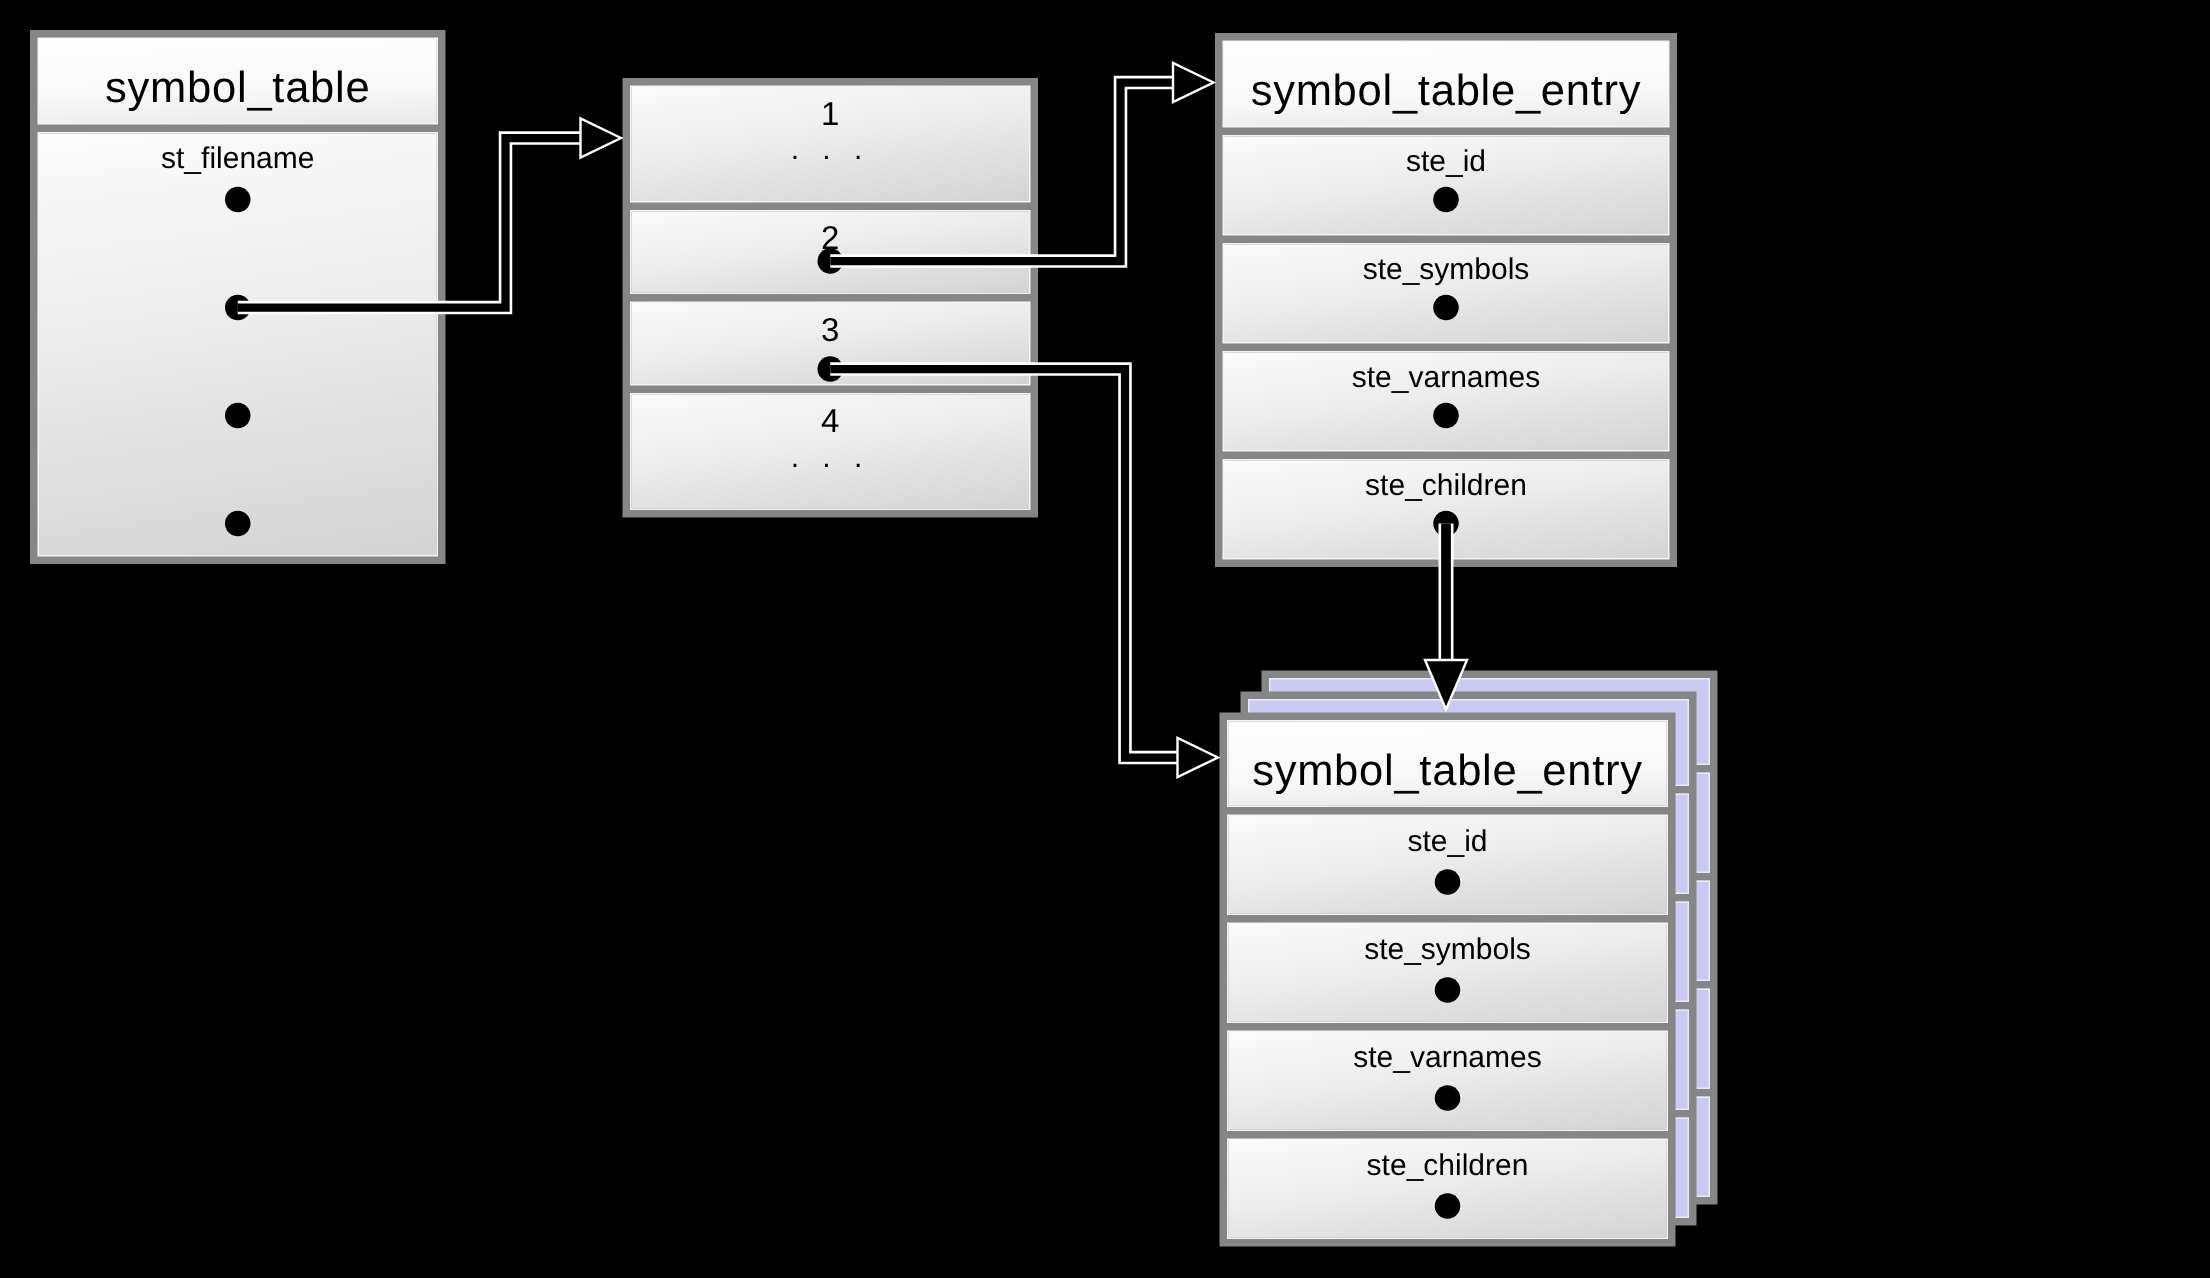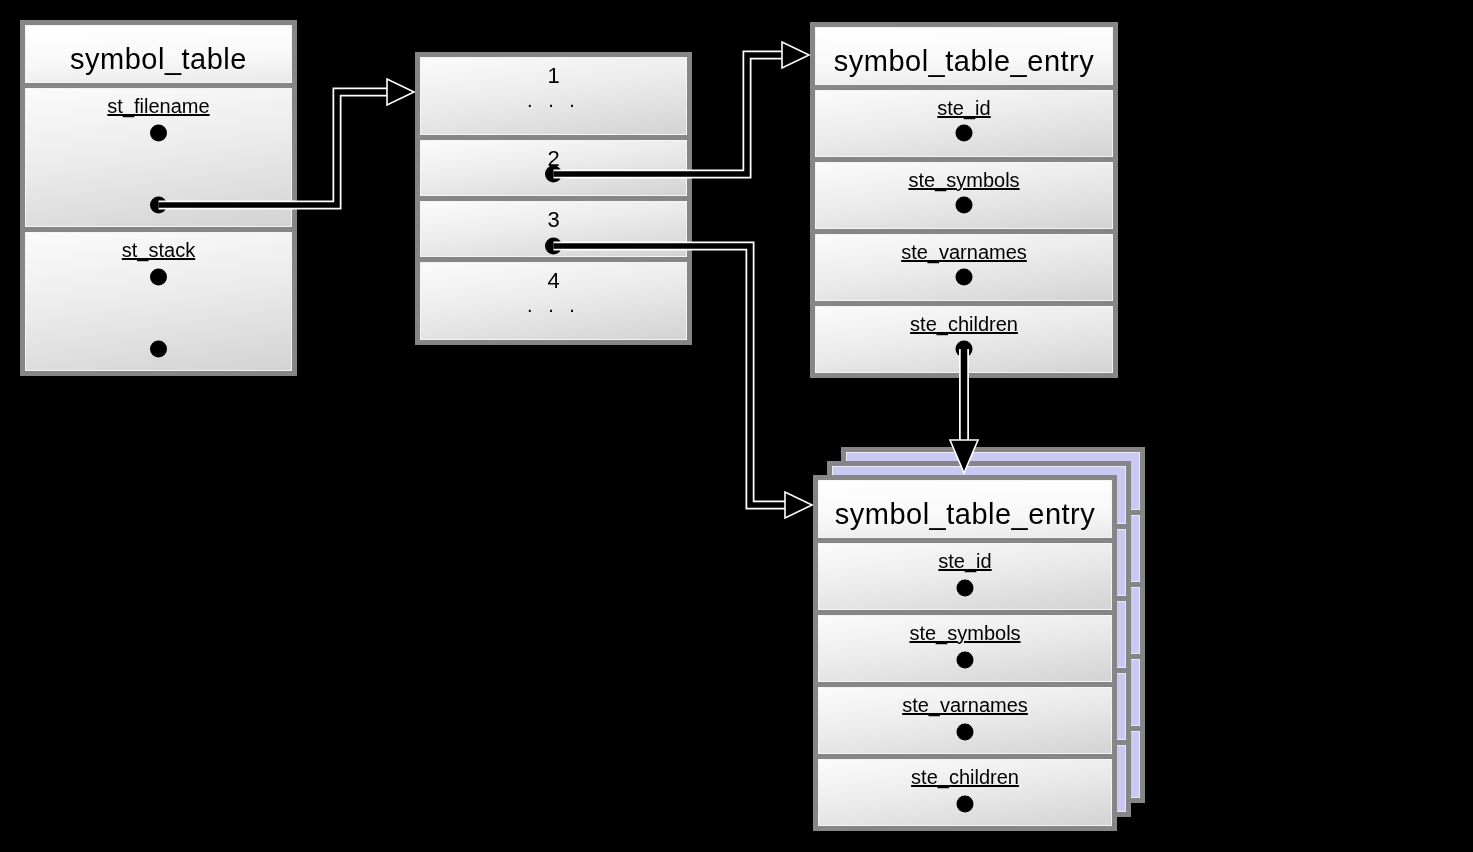--- a/index.html
+++ b/index.html
@@ -32,21 +32,21 @@
     overflow:hidden;
   }
   .cell.header {
     flex:0 0 58px;
     justify-content:center;
     padding-top:11px;
     background:linear-gradient(178deg, #ffffff 0%, #f8f8f8 60%, #e9e9e9 100%);
     text-align:right;
   }
   .title { font-size:29px; letter-spacing:0.5px; white-space:nowrap; }
-  .field-label { font-size:20px; white-space:nowrap;text-decoration:underline; }
+  .field-label { font-size:20px; white-space:nowrap; }
   .num-label { font-size:22px; line-height:24px; }
   .ellipsis { font-size:20px; letter-spacing:5px; line-height:20px; margin-top:2px; }
   
   .record.ghost .cell {
     background:#c9c9f1;
     border-color:#e9e9fb;
   }
   #arrow-layer {
     position:absolute; left:0; top:0;
     pointer-events:none;
@@ -54,23 +54,20 @@
 </style>
 </head>
 <body>
 
 <div class="record" id="symbol-table" style="left:20px; top:20px; width:277px; height:356px;">
   <div class="cell header">
     <span class="title">symbol_table</span>
   </div>
   <div class="cell">
     <span class="field-label">st_filename</span>
-  </div>
-  <div class="cell">
-    <span class="field-label">st_stack</span>
   </div>
 </div>
 
 <div class="record" id="blocks-array" style="left:415px; top:52px; width:277px; height:293px;">
   <div class="cell">
     <span class="num-label">1</span>
     <span class="ellipsis">. . .</span>
   </div>
   <div class="cell">
     <span class="num-label">2</span>

